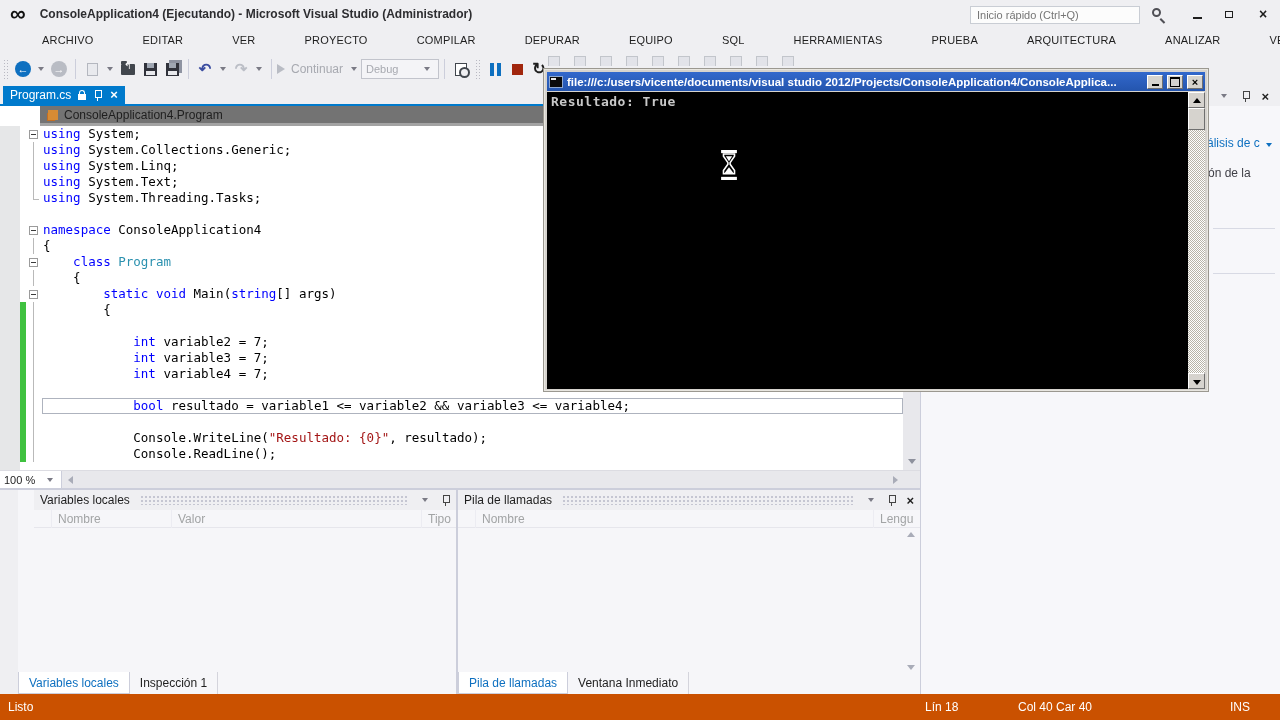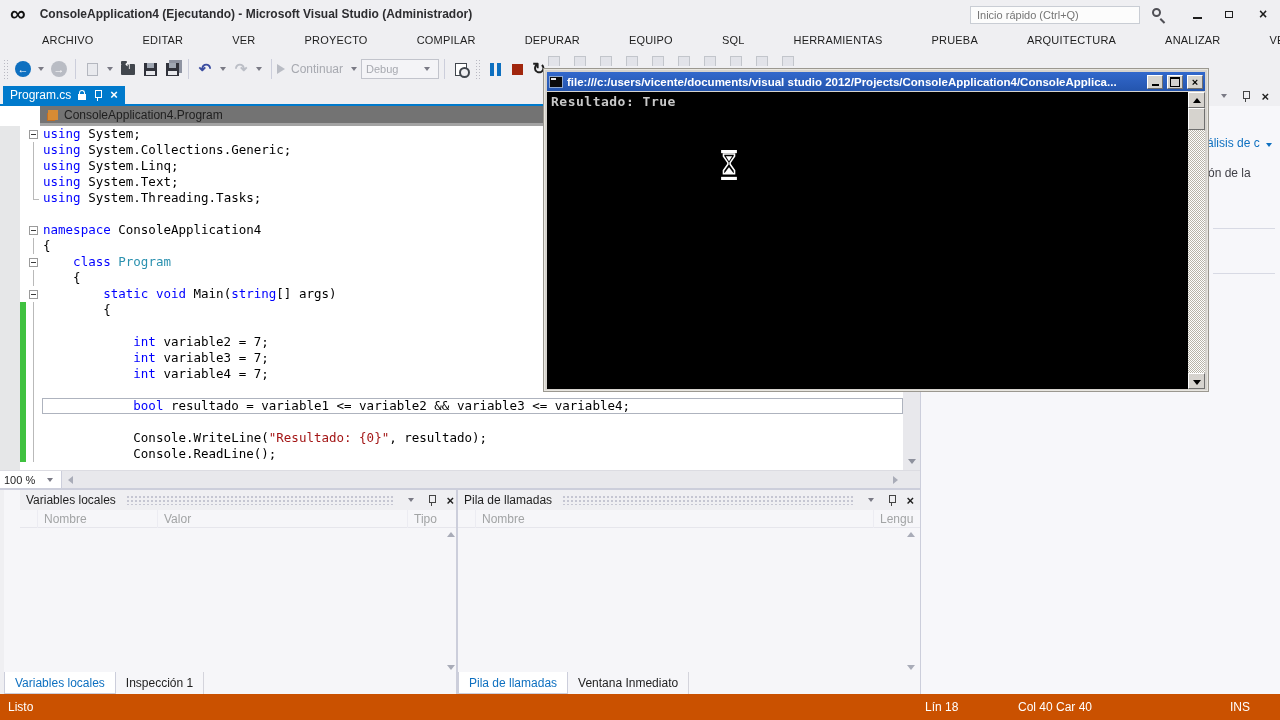--- a/index.html
+++ b/index.html
@@ -133,21 +133,21 @@
     background-size:2px 2px; }
   .csb-btn { position:absolute; left:0; width:17px; height:16px; background:#D6D3CE; border:1px solid; border-color:#FFFFFF #6F6F6F #6F6F6F #FFFFFF; }
   .csb-btn::after { content:""; position:absolute; left:4px; width:0; height:0; border-left:4px solid transparent; border-right:4px solid transparent; }
   .csb-up { top:0; } .csb-up::after { top:5px; border-bottom:5px solid #000; }
   .csb-dn { bottom:0; } .csb-dn::after { top:6px; border-top:5px solid #000; }
   #console-thumb { position:absolute; left:0; top:16px; width:17px; height:22px; background:#D6D3CE; border:1px solid; border-color:#FFFFFF #6F6F6F #6F6F6F #FFFFFF; }
   #hourglass { position:absolute; left:172px; top:58px; }
 
   
   .panel { position:absolute; top:490px; height:204px; background:#F6F6F9; }
-  #panel-locals { left:4px; width:456px;padding-left:16px; }
+  #panel-locals { left:18px; width:456px;padding-left:16px; }
   #panel-stack { left:458px; width:462px; }
   .panel-header { height:20px; background:#EFEFF2; display:flex; align-items:center; padding:0 6px; gap:8px; }
   .panel-title { font-size:12px; color:#1E1E1E; white-space:nowrap; }
   .drag-texture { flex:1; height:10px; margin:0 2px;
     background-image:radial-gradient(#C5C6D2 1px, transparent 1px); background-size:4px 4px; }
   .ph-icons { display:flex; align-items:center; gap:9px; }
   .col-row { height:18px; display:flex; align-items:center; border-bottom:1px solid #E6E6EC; background:#F6F6F9; }
   .col-cell { font-size:12px; color:#A2A4A5; padding-left:6px; border-right:1px solid #ECECF2; height:18px; line-height:18px; overflow:hidden; white-space:nowrap; }
   #panel-locals .col-cell:nth-child(1) { width:18px; }
   #panel-locals .col-cell:nth-child(2) { width:120px; }

